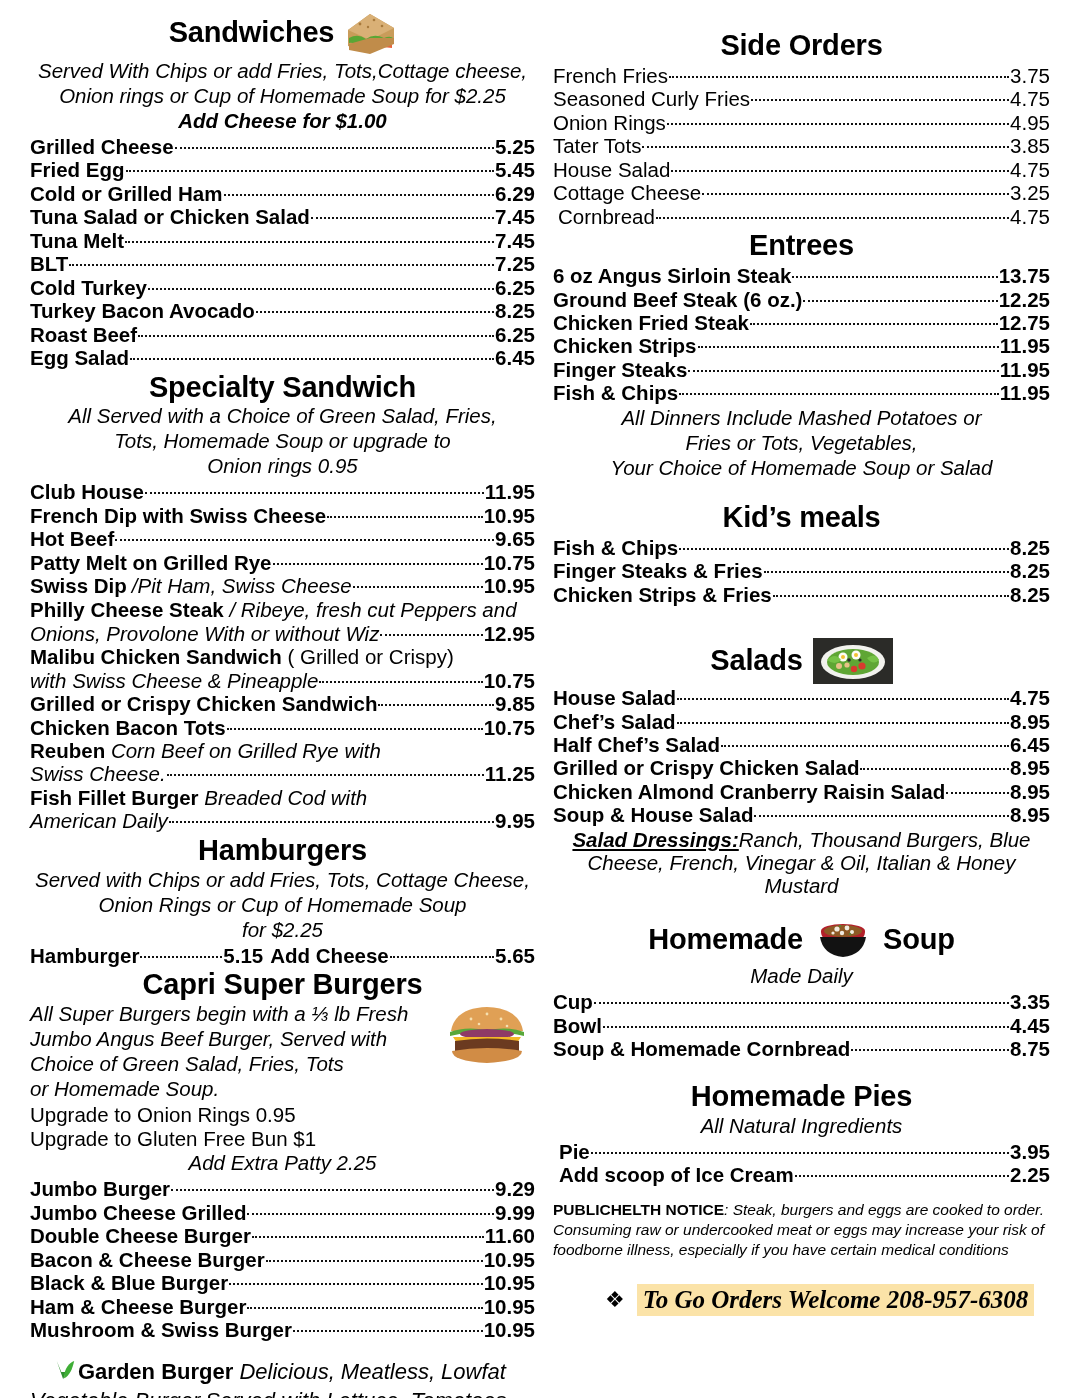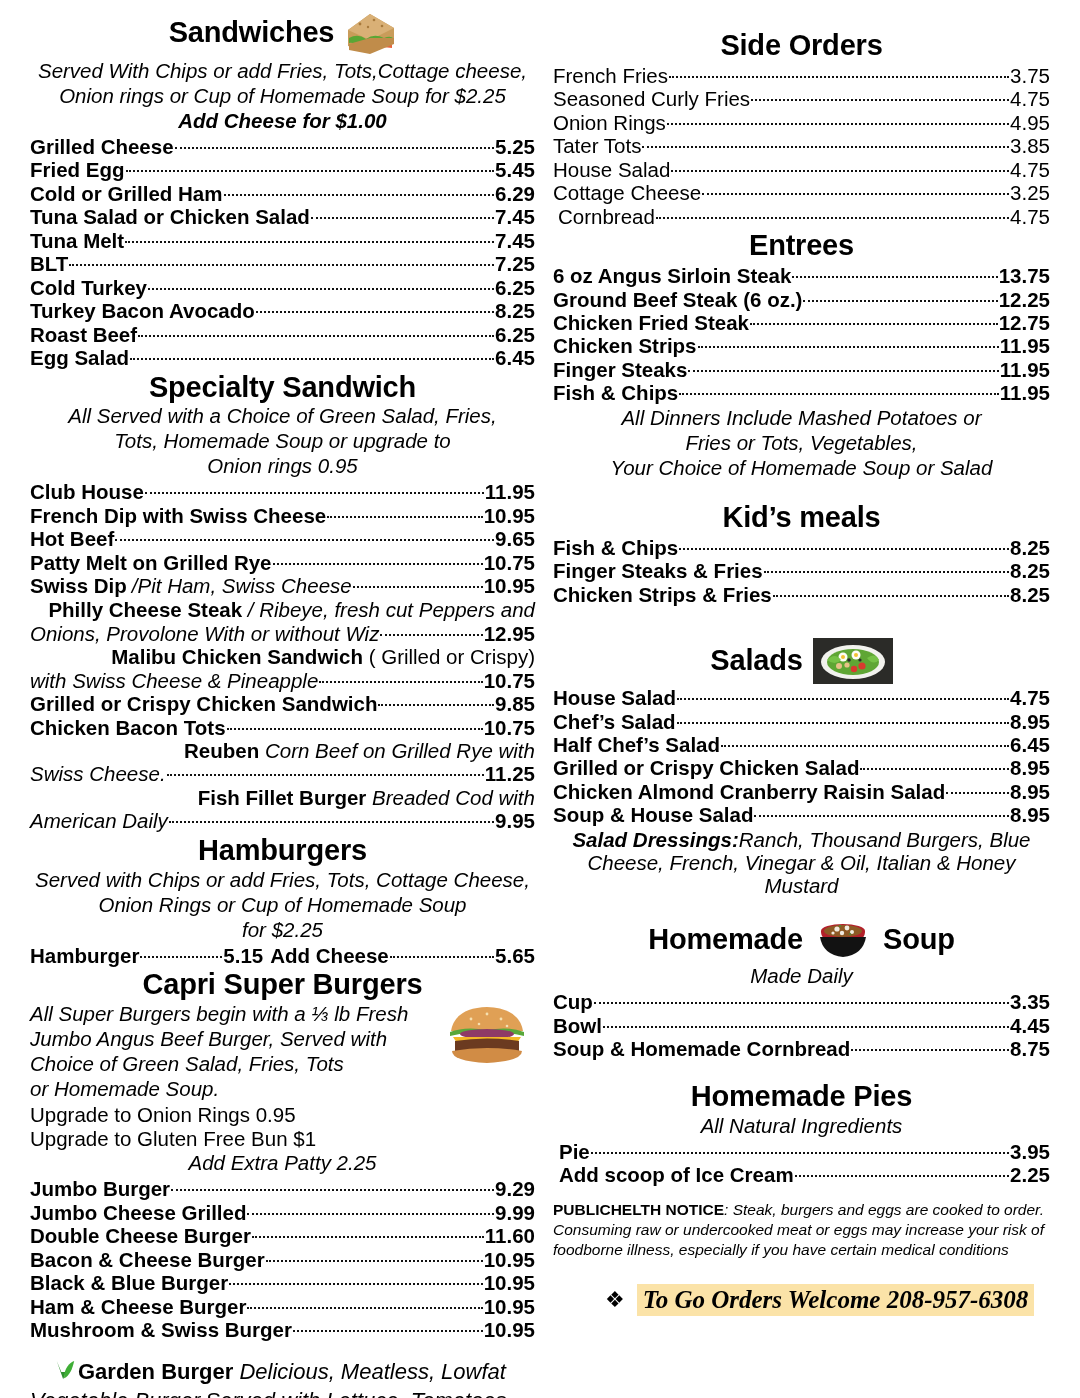--- a/index.html
+++ b/index.html
@@ -39,21 +39,21 @@
   .row .lead{
     flex:1 1 auto;min-width:6px;
     border-bottom:2.5px dotted #111;
     transform:translateY(-5px);
     margin:0 1px;
   }
   .row .pr{flex:0 0 auto;}
   .row.light{font-weight:normal;}
 
   
-  .item2{font-size:20.5px;line-height:1.145;font-weight:bold;text-align:right;}
+  .item2{font-size:20.5px;line-height:1.145;font-weight:bold;}
   .item2 .desc{font-weight:normal;font-style:italic;}
   .item2 .reg{font-weight:normal;font-style:normal;}
   .lastline{display:flex;align-items:baseline;font-size:20.5px;white-space:nowrap;}
   .lastline .nm{flex:0 0 auto;font-style:italic;font-weight:normal;}
   .lastline .nm.b{font-weight:bold;font-style:normal;}
   .lastline .lead{flex:1 1 auto;border-bottom:2.5px dotted #111;transform:translateY(-5px);margin:0 1px;}
   .lastline .pr{flex:0 0 auto;font-weight:bold;}
 
   .inline-note{font-size:20.5px;line-height:1.16;}
 
@@ -62,21 +62,21 @@
   .sandwich-img{width:52px;height:50px;}
   .salad-img{width:80px;height:46px;}
   .soup-img{width:60px;height:46px;}
   .burger-img{width:84px;height:62px;}
 
   .burger-float{position:absolute;right:6px;top:0;}
 
   .dress{
     font-style:italic;font-size:20.5px;text-align:center;line-height:1.13;margin-top:1px;
   }
-  .dress b{font-weight:bold;font-style:italic;}
+  .dress b{font-weight:bold;text-decoration:underline;font-style:italic;}
 
   .disclaimer{
     font-size:15.5px;font-style:italic;line-height:1.28;margin-top:14px;
   }
   .disclaimer b{font-style:normal;font-weight:bold;}
 
   .togo{
     margin-top:24px;display:flex;align-items:center;gap:12px;padding-left:52px;
   }
   .togo .diamond{font-size:22px;line-height:1;}

